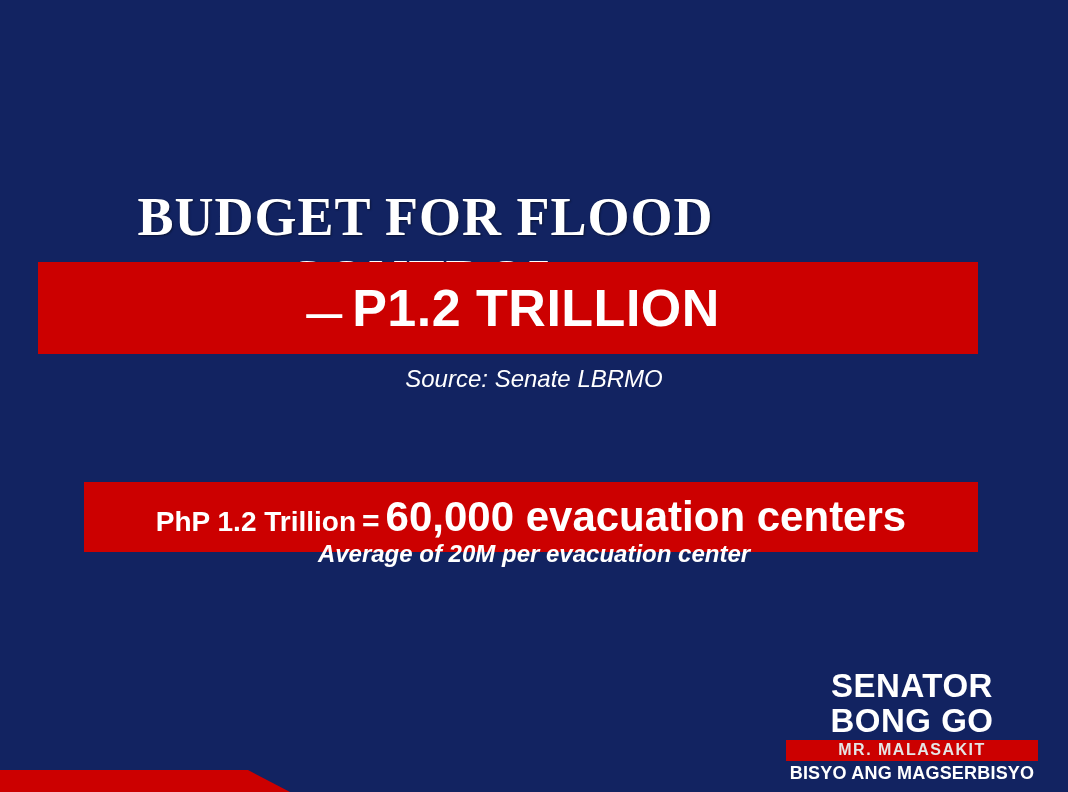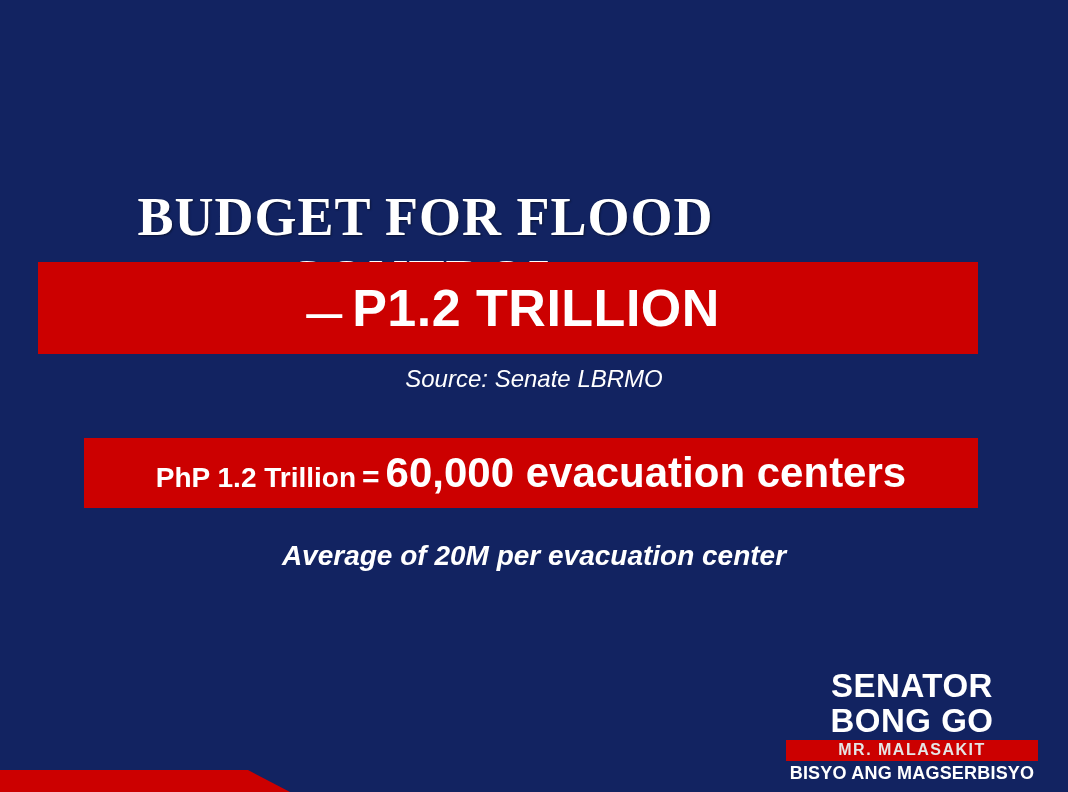--- a/index.html
+++ b/index.html
@@ -76,21 +76,21 @@
     text-align: center;
     font-size: 24px;
     font-style: italic;
     font-weight: normal;
     color: #ffffff;
   }
 
   
   .band2 {
     position: absolute;
-    top: 438px;
+    top: 482px;
     left: 84px;
     width: 894px;
     height: 70px;
     background: #cc0000;
     display: flex;
     align-items: center;
     justify-content: center;
   }
   .band2-inner {
     display: flex;
@@ -114,21 +114,21 @@
     color: #ffffff;
   }
 
   
   .note {
     position: absolute;
     top: 540px;
     left: 0;
     width: 1068px;
     text-align: center;
-    font-size: 28px;
+    font-size: 24px;
     font-style: italic;
     font-weight: bold;
     color: #ffffff;
   }
 
   
   .wedge {
     position: absolute;
     left: 0;
     bottom: 0;

